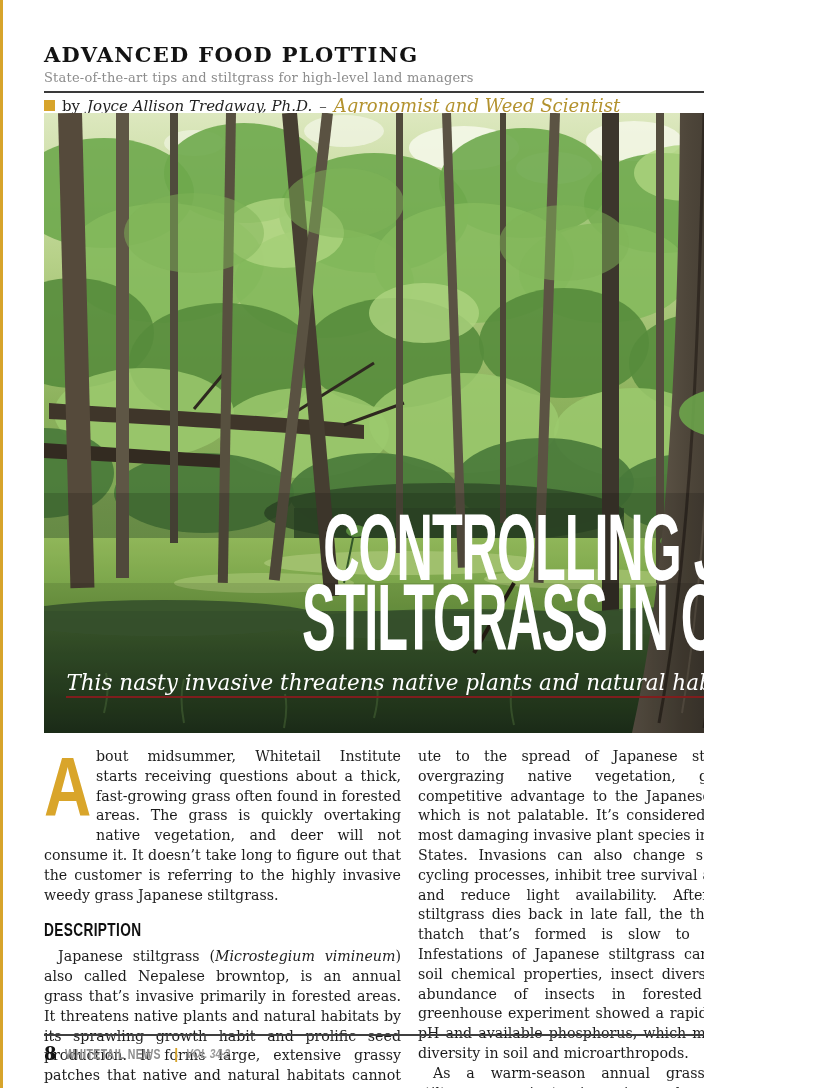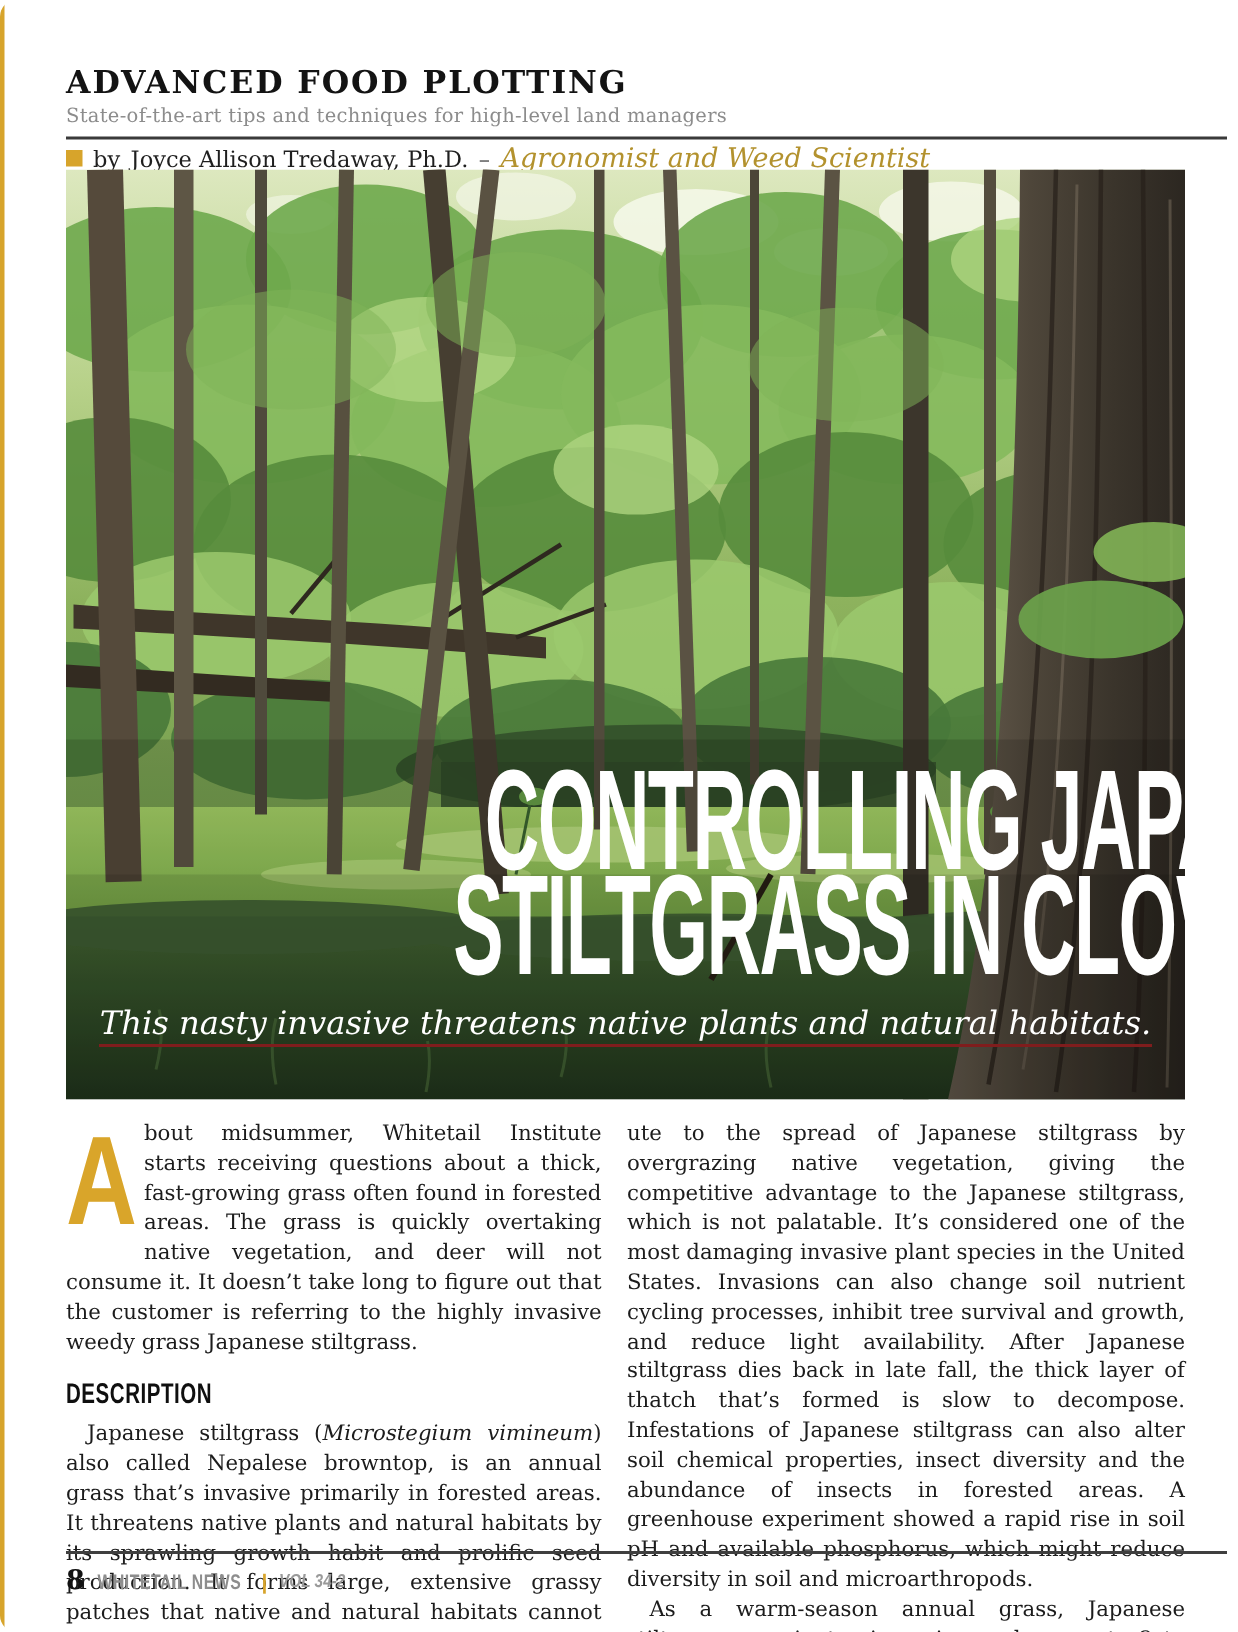--- a/index.html
+++ b/index.html
@@ -1,27 +1,27 @@
 <!DOCTYPE html>
 <html><head>
 <meta charset="utf-8">
 <style>
   html,body{margin:0;padding:0;background:#ffffff;}
-  .page{position:relative;width:825px;height:1088px;background:#ffffff;overflow:hidden;
-        font-family:"DejaVu Serif",serif;border-radius:11px;}
+  .page{position:relative;width:704px;height:1088px;background:#ffffff;overflow:hidden;
+        font-family:"DejaVu Serif",serif;}
   .gold-strip{position:absolute;left:0;top:0;width:3px;height:1088px;background:#d7a42b;}
 
   
   .header{position:absolute;left:44px;top:42px;width:774px;}
   .kicker{font-weight:700;font-size:21px;letter-spacing:1.3px;color:#131313;}
   .kicker-sub{font-size:13px;color:#8c8c8c;letter-spacing:.2px;margin-top:3px;}
   .header-rule{height:2px;background:#3a3a3a;margin-top:6px;}
   .byline-row{display:flex;align-items:center;gap:7px;margin-top:2px;font-size:15px;color:#1f1f1f;}
   .byline-square{width:11px;height:11px;background:#d7a42b;flex:0 0 auto;}
-  .byline-name{}
+  .byline-name{font-style:italic;}
   .byline-dash{color:#5a5a5a;}
   .byline-role{font-style:italic;font-size:18px;color:#b3922e;}
 
   
   .hero{position:absolute;left:44px;top:113px;width:746px;height:620px;margin:0;}
   .hero svg{position:absolute;left:0;top:0;width:746px;height:620px;display:block;}
   .hero-title{position:absolute;left:0;right:0;top:399px;text-align:center;}
   .hero-title-line{height:70px;}
   .hero-title-line span{display:inline-block;font-family:"Liberation Sans",sans-serif;font-weight:700;
       font-size:95px;line-height:70px;letter-spacing:-2px;color:#ffffff;white-space:nowrap;
@@ -54,21 +54,21 @@
       color:#9a9a9a;transform:scaleX(.82);transform-origin:0 50%;white-space:nowrap;}
 </style>
 </head>
 <body>
 
 <div class="page">
   <div class="gold-strip"></div>
 
   <header class="header">
     <div class="kicker">ADVANCED FOOD PLOTTING</div>
-    <div class="kicker-sub">State-of-the-art tips and techniques for high-level land managers</div>
+    <div class="kicker-sub">State-of-the-art tips and stiltgrass for high-level land managers</div>
     <div class="header-rule"></div>
     <div class="byline-row">
       <span class="byline-square"></span>
       <span class="byline-by">by</span>
       <span class="byline-name">Joyce Allison Tredaway, Ph.D.</span>
       <span class="byline-dash">–</span>
       <span class="byline-role">Agronomist and Weed Scientist</span>
     </div>
   </header>
 

